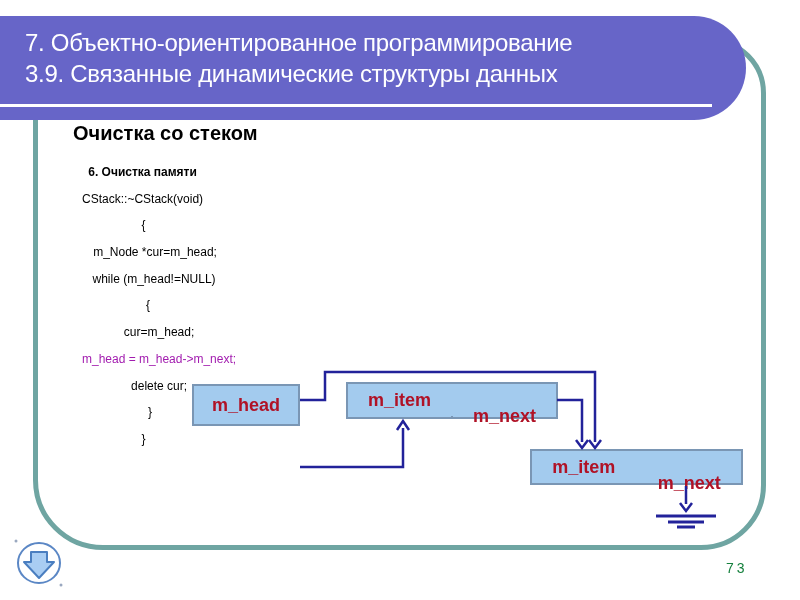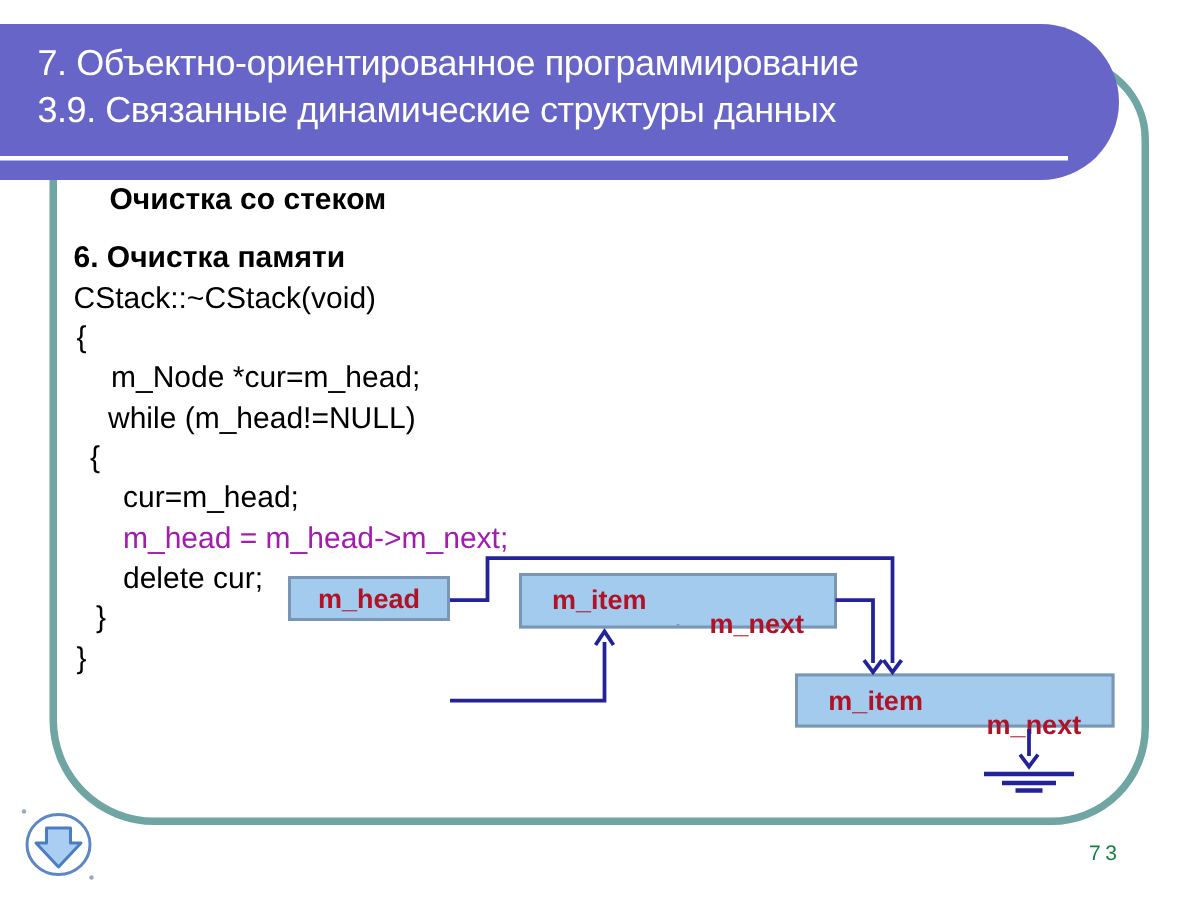--- a/index.html
+++ b/index.html
@@ -23,21 +23,21 @@
     position:absolute; left:25px; top:11px; color:#fff;
     font-size:24px; line-height:31px; letter-spacing:-0.3px; white-space:nowrap;
   }
   
   .subtitle {
     position:absolute; left:73px; top:122px; color:#000;
     font-size:20px; font-weight:bold; white-space:nowrap;
   }
   .code {
     position:absolute; left:49px; top:159px; color:#000;
-    font-size:20px; line-height:26.7px; white-space:pre;
+    font-size:12px; line-height:26.7px; white-space:pre;text-align:center;
   }
   .code-line { height:26.7px; }
   .code-line.bold { font-weight:bold; }
   .code-line.red { color:#a21caf; }
   
   .dbox {
     position:absolute; background:#A3CBEE; border:2px solid #7A96B4;
     display:flex; align-items:center; justify-content:center;
     font-size:18px; font-weight:bold; color:#B01226; box-sizing:border-box;
   }
@@ -64,21 +64,21 @@
       <div>7. Объектно-ориентированное программирование</div>
       <div>3.9. Связанные динамические структуры данных</div>
     </div>
     <div class="header-line"></div>
   </div>
 
   <div class="subtitle">Очистка со стеком</div>
 
   <div class="code"><div class="code-line bold" style="padding-left: 0px;">6. Очистка памяти</div><div class="code-line" style="padding-left: 0px;">CStack::~CStack(void)</div><div class="code-line" style="padding-left: 2px;">{</div><div class="code-line" style="padding-left: 25px;">m_Node *cur=m_head;</div><div class="code-line" style="padding-left: 23px;">while (m_head!=NULL)</div><div class="code-line" style="padding-left: 11px;">{</div><div class="code-line" style="padding-left: 33px;">cur=m_head;</div><div class="code-line red" style="padding-left: 33px;">m_head = m_head-&gt;m_next;</div><div class="code-line" style="padding-left: 33px;">delete cur;</div><div class="code-line" style="padding-left: 15px;">}</div><div class="code-line" style="padding-left: 2px;">}</div></div>
 
-  <div class="dbox" style="left:192px; top:384px; width:108px; height:30px;">
+  <div class="dbox" style="left:192px; top:384px; width:108px; height:42px;">
     <span class="cell">m_head</span>
   </div>
 
   <div class="dbox" style="left:346px; top:382px; width:212px; height:37px;">
     <span class="cell">m_item</span>
     <span class="cell">m_next</span>
   </div>
 
 
   <div class="dbox" style="left:530px; top:449px; width:213px; height:36px;">

